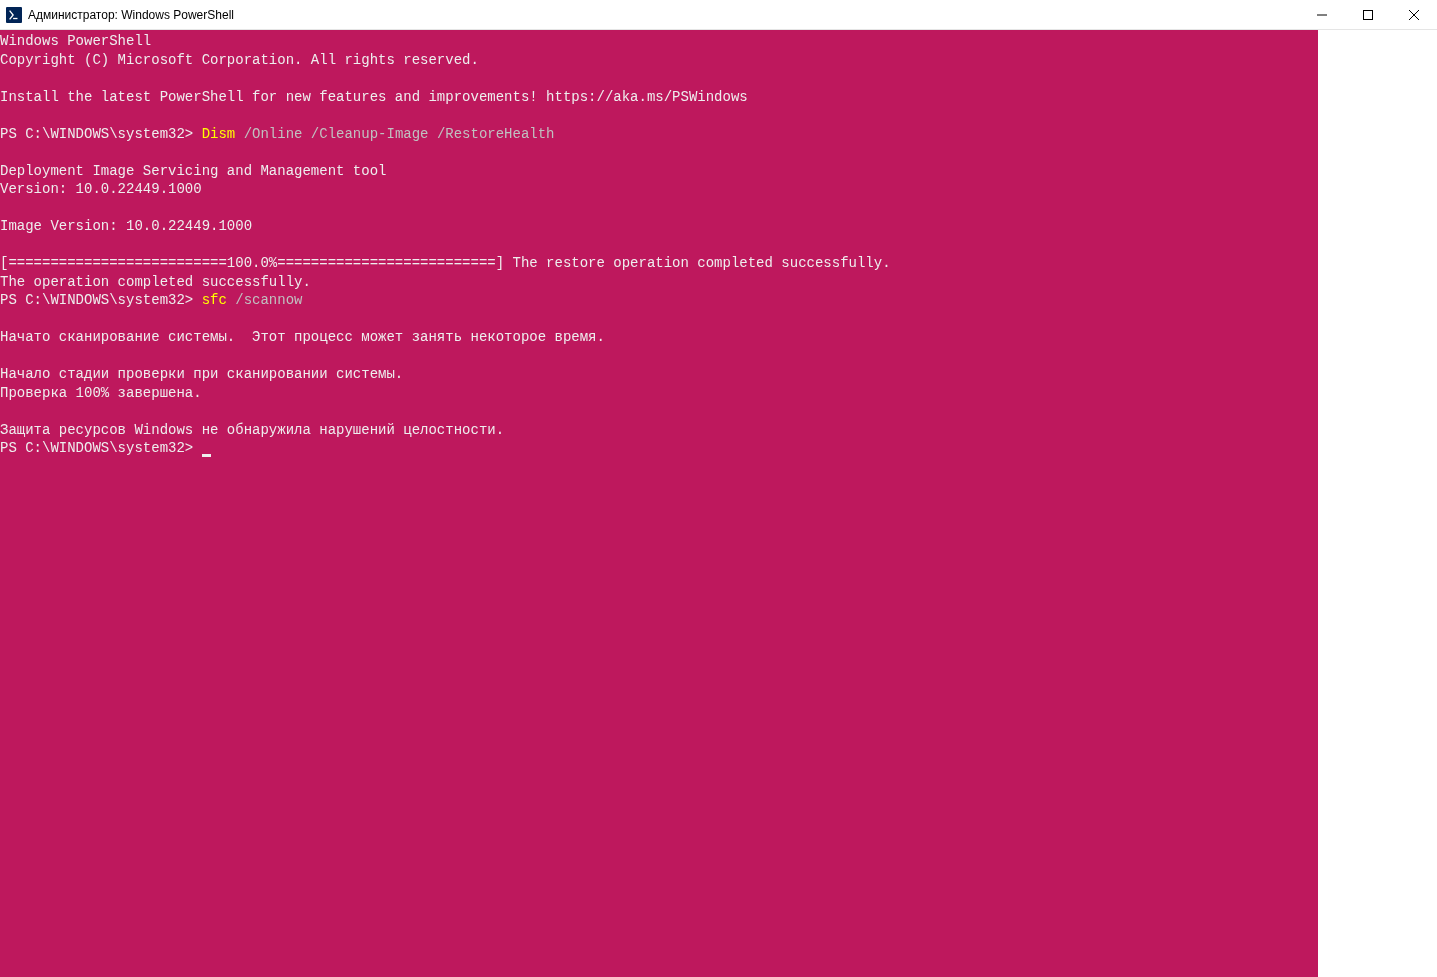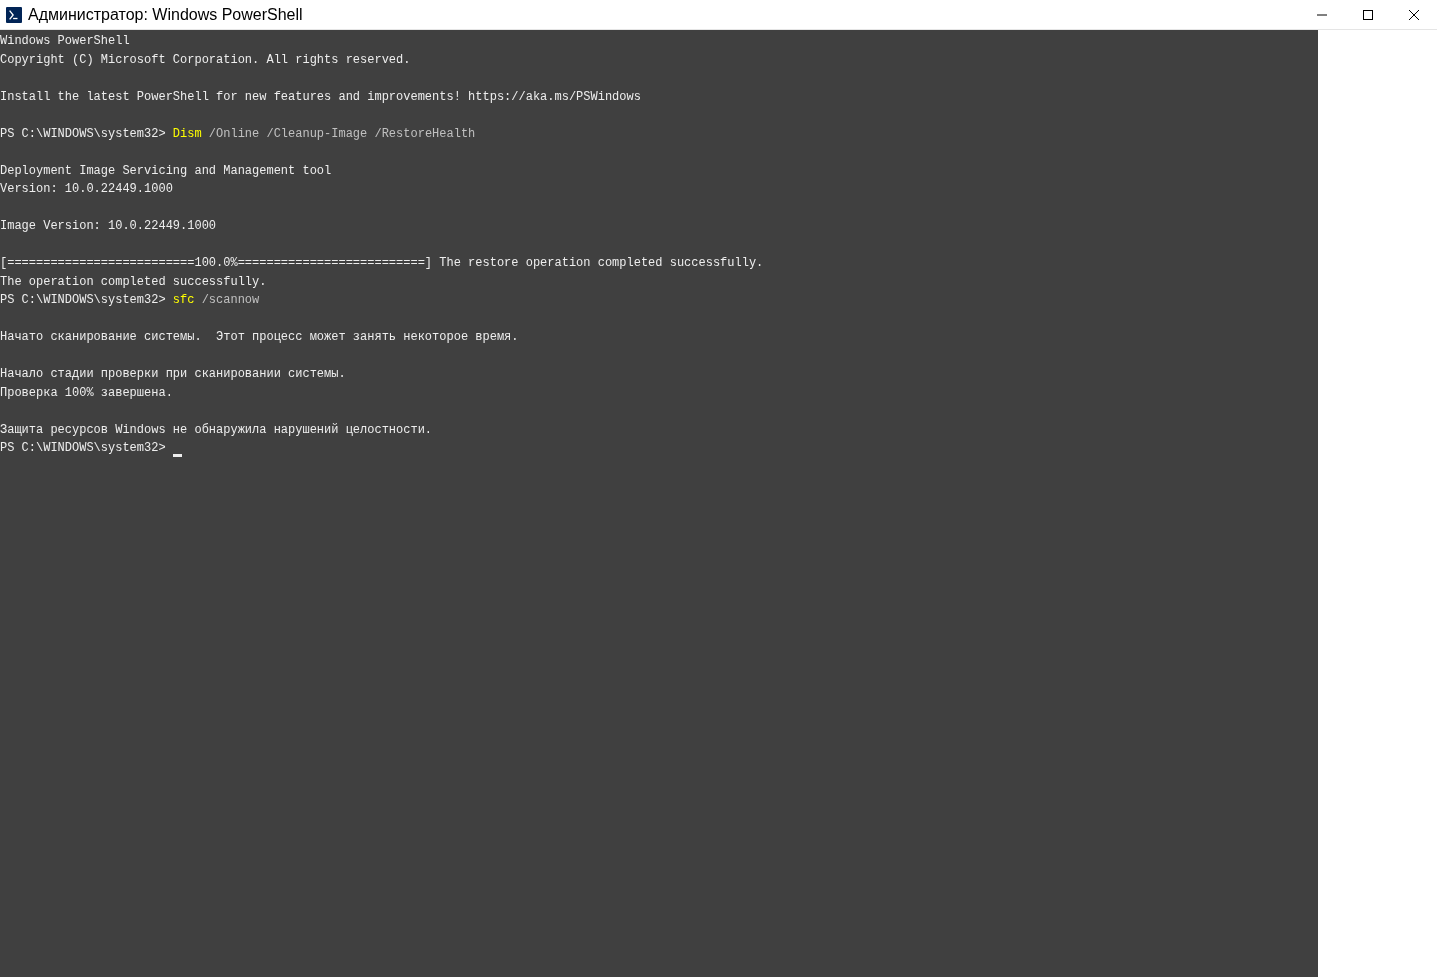--- a/index.html
+++ b/index.html
@@ -35,21 +35,21 @@
       display: flex;
       align-items: center;
       justify-content: center;
       border-radius: 1px;
     }
     .app-icon svg {
       width: 14px;
       height: 14px;
     }
     .title-text {
-      font-size: 16px;
+      font-size: 12px;
       color: #000000;
     }
     .window-controls {
       display: flex;
       height: 100%;
     }
     .win-btn {
       width: 46px;
       height: 30px;
       display: flex;
@@ -57,26 +57,26 @@
       justify-content: center;
       background: transparent;
       border: none;
       cursor: pointer;
     }
     .win-btn svg {
       width: 10px;
       height: 10px;
     }
     .terminal {
-      background: #404040;
+      background: #be185d;
       width: 1318px;
       height: calc(100% - 30px);
       padding: 2px 0 0 0;
       font-family: Consolas, "Courier New", monospace;
-      font-size: 12px;
+      font-size: 14px;
       line-height: 18.5px;
       color: #cccccc;
       white-space: pre;
       overflow: hidden;
       position: relative;
     }
     .terminal-line {
       color: #eeeeee;
     }
     .cmd-yellow {

